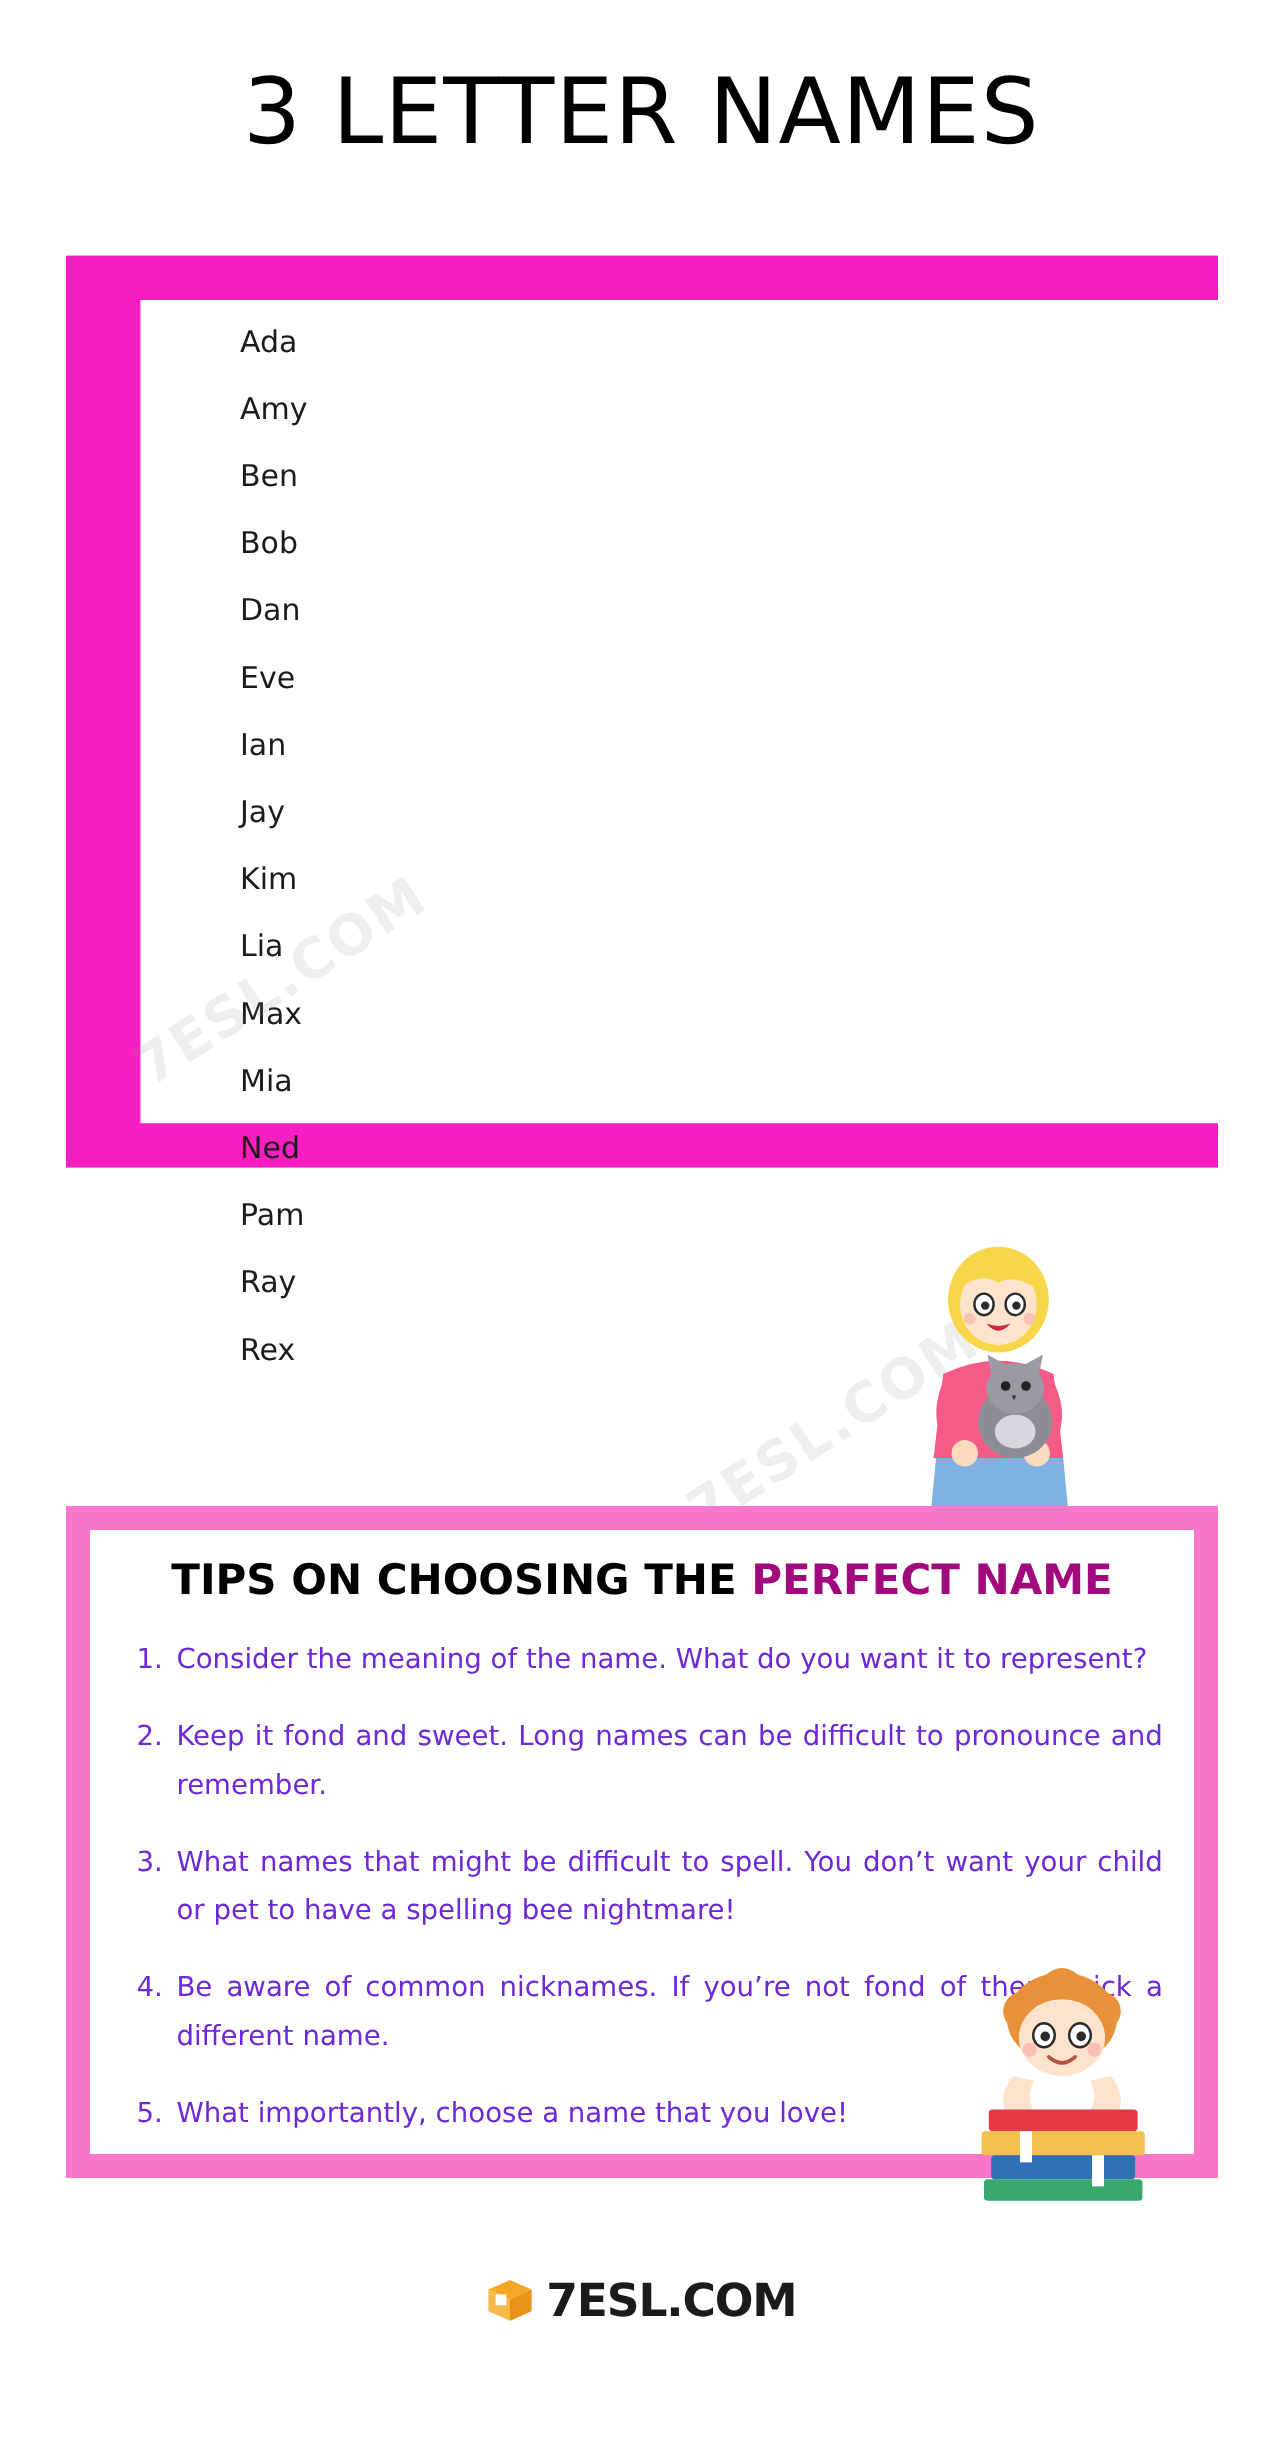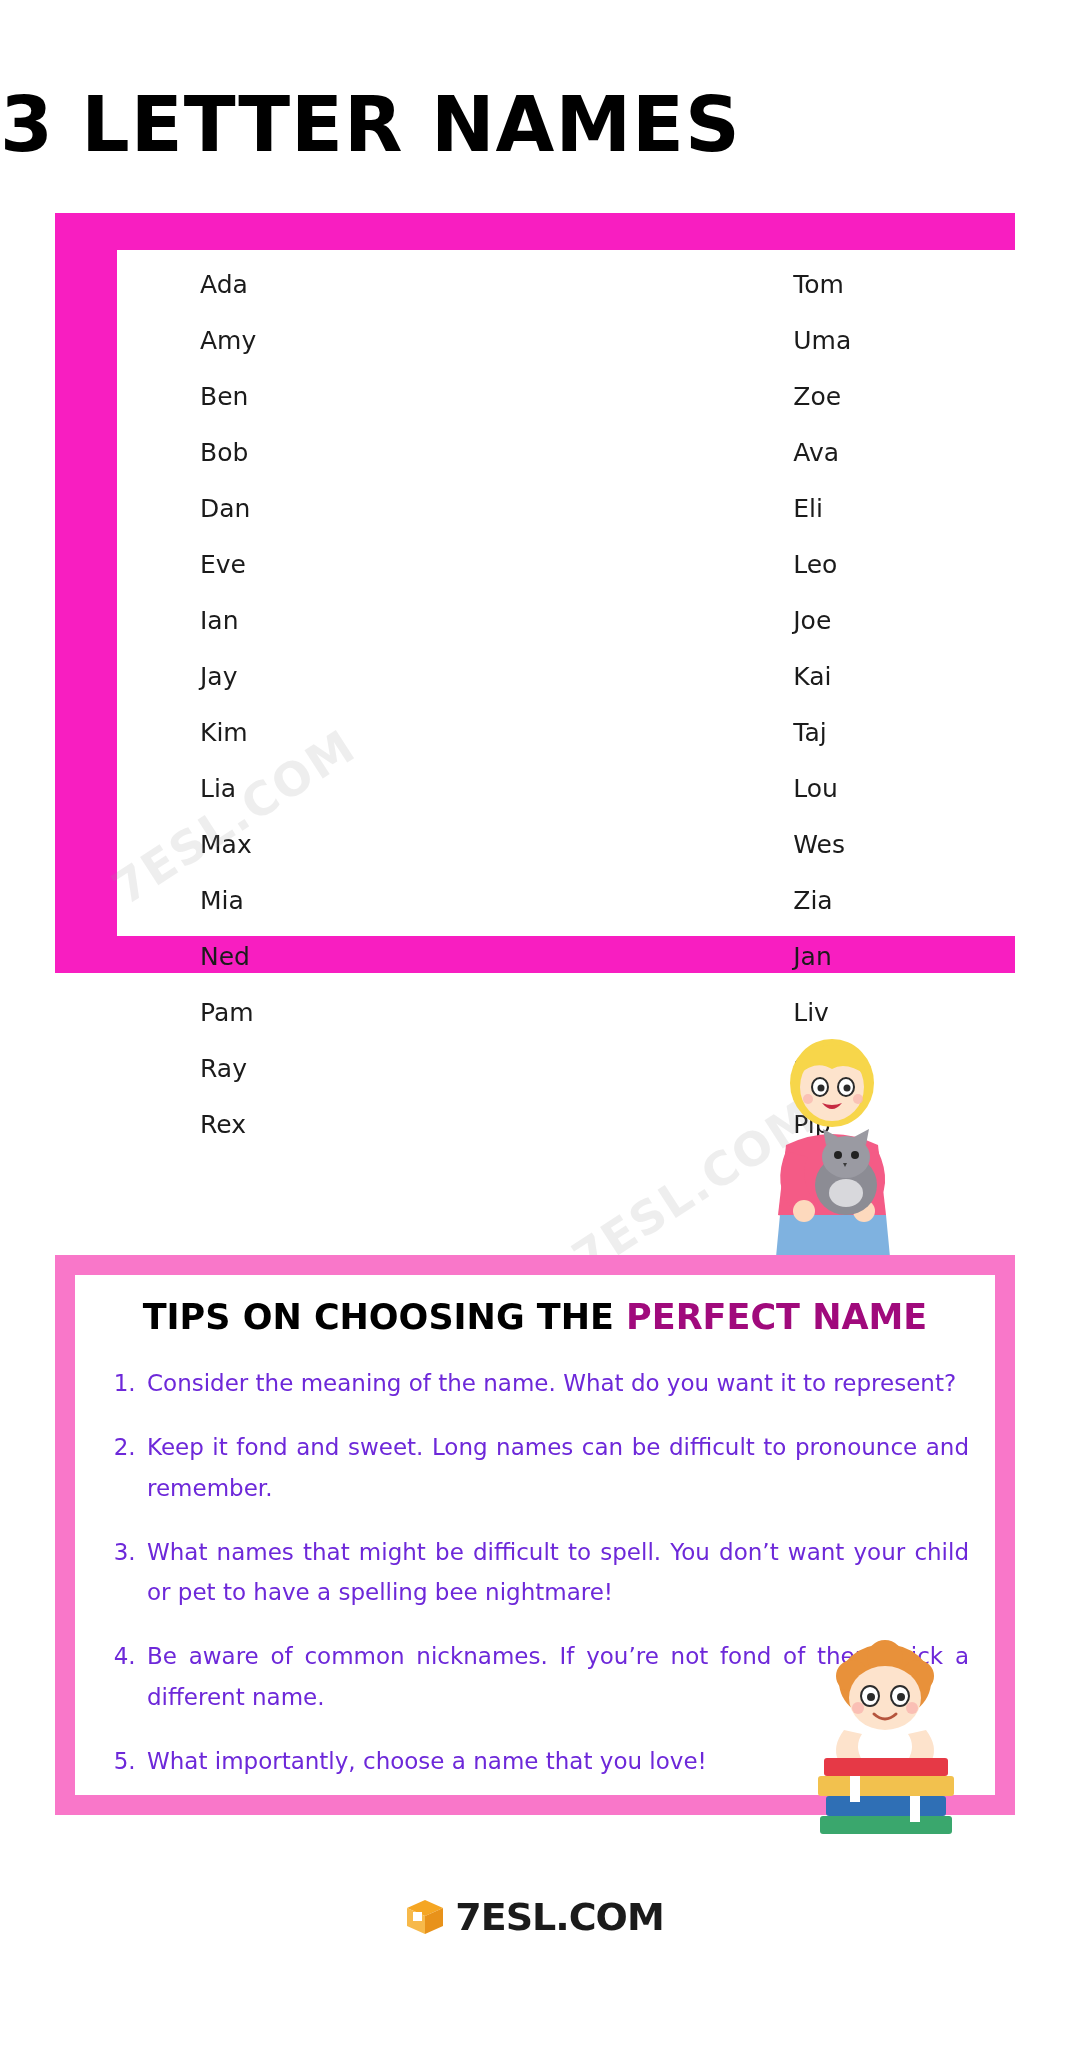--- a/index.html
+++ b/index.html
@@ -17,26 +17,26 @@
 
   .page {
     width: 1069px;
     height: 2048px;
     position: relative;
     box-sizing: border-box;
   }
 
   
   .title {
-    text-align: left;
+    text-align: center;
     font-size: 76px;
-    font-weight: bold;
+    font-weight: normal;
     letter-spacing: 1px;
     color: #000000;
-    padding-top: 87px;
+    padding-top: 55px;
     line-height: 1;
     font-family: "DejaVu Sans", sans-serif;
   }
 
   
   .names-panel {
     position: absolute;
     left: 55px;
     top: 213px;
     width: 960px;
@@ -196,38 +196,20 @@
           <div class="name-item">Kim</div>
           <div class="name-item">Lia</div>
           <div class="name-item">Max</div>
           <div class="name-item">Mia</div>
           <div class="name-item">Ned</div>
           <div class="name-item">Pam</div>
           <div class="name-item">Ray</div>
           <div class="name-item">Rex</div>
         </div>
 
-        <div class="name-col col-2">
-          <div class="name-item">Tom</div>
-          <div class="name-item">Uma</div>
-          <div class="name-item">Zoe</div>
-          <div class="name-item">Ava</div>
-          <div class="name-item">Eli</div>
-          <div class="name-item">Leo</div>
-          <div class="name-item">Joe</div>
-          <div class="name-item">Kai</div>
-          <div class="name-item">Taj</div>
-          <div class="name-item">Lou</div>
-          <div class="name-item">Wes</div>
-          <div class="name-item">Zia</div>
-          <div class="name-item">Jan</div>
-          <div class="name-item">Liv</div>
-          <div class="name-item">Sam</div>
-          <div class="name-item">Pip</div>
-        </div>
 
 
 
       </div>
     </div>
   </div>
 
   <div class="wm wm-1">7ESL.COM</div>
   <div class="wm wm-2">7ESL.COM</div>
   <div class="wm wm-3">7ESL.COM</div>

